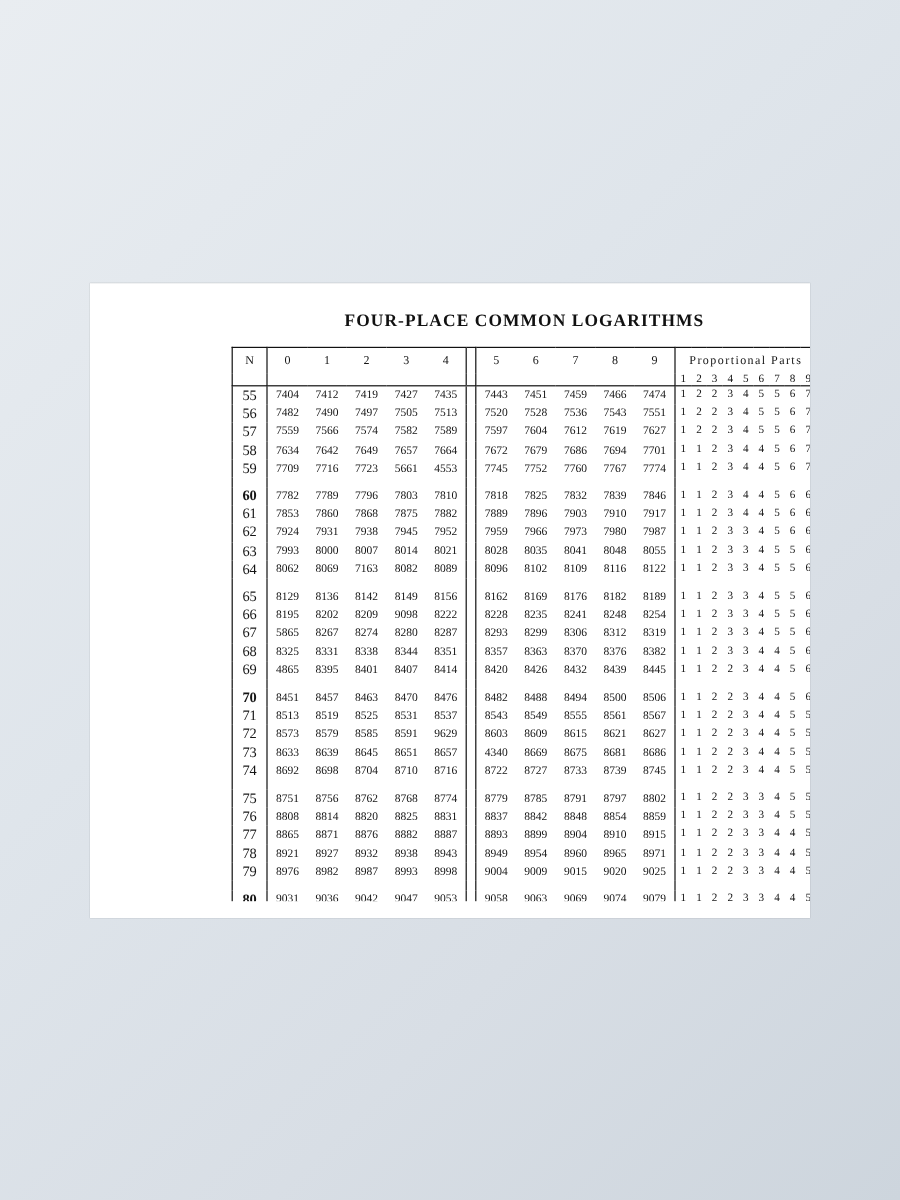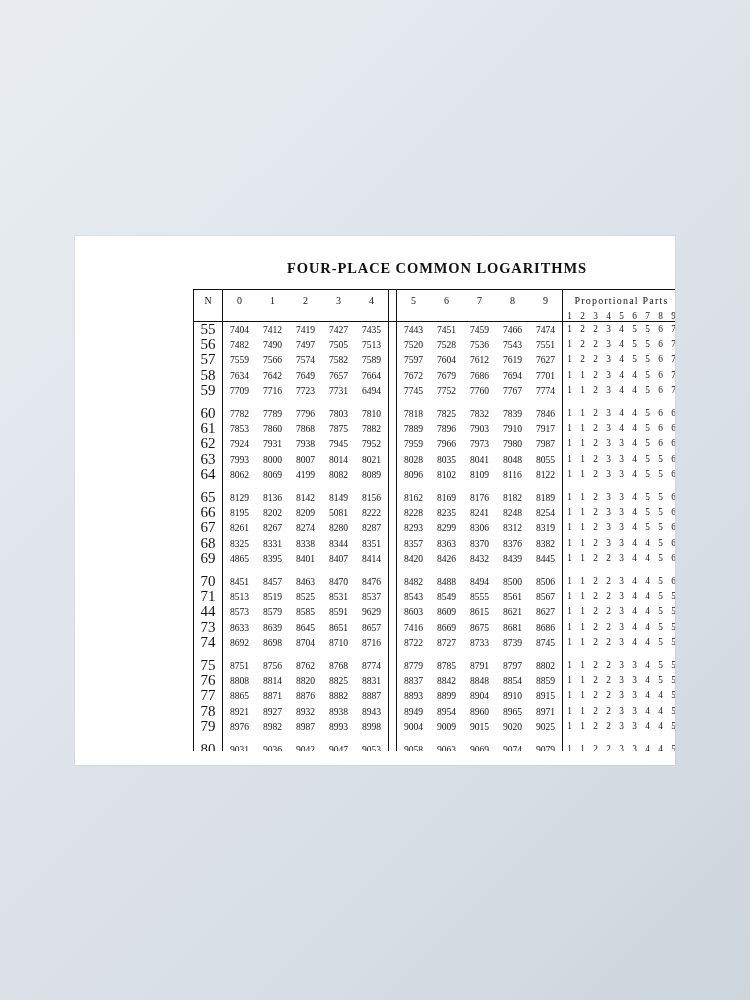--- a/index.html
+++ b/index.html
@@ -73,22 +73,22 @@
     padding-bottom: 1px;
   }
   .pp-digits td {
     font-size: 9.3px;
     padding-bottom: 4px;
   }
   tbody td {
     height: 15.2px;
     line-height: 15.2px;
   }
-  td.nval { font-size: 15px; }
-  td.nval.bold { font-weight: normal; }
+  td.nval { font-size: 12px; }
+  td.nval.bold { font-weight: bold; }
   td.val { font-size: 9.6px; }
   td.pp { font-size: 9.3px; }
   tr.spacer td {
     height: 8px;
     line-height: 8px;
   }
   .clip-fade {
     position: absolute;
     left: 0;
     bottom: 0;
@@ -235,22 +235,22 @@
             <td class="pp pp-col">4</td>
             <td class="pp pp-col">5</td>
             <td class="pp pp-col">6</td>
             <td class="pp pp-col vline-right">7</td>
           </tr>
           <tr>
             <td class="nval n-col vline-left vline-right">59</td>
             <td class="val d-col">7709</td>
             <td class="val d-col">7716</td>
             <td class="val d-col">7723</td>
-            <td class="val d-col">7731</td>
-            <td class="val d-col">6494</td>
+            <td class="val d-col">5661</td>
+            <td class="val d-col">4553</td>
             <td class="gap-col vline-left vline-right"></td>
             <td class="val d-col">7745</td>
             <td class="val d-col">7752</td>
             <td class="val d-col">7760</td>
             <td class="val d-col">7767</td>
             <td class="val d-col vline-right">7774</td>
             <td class="pp pp-col">1</td>
             <td class="pp pp-col">1</td>
             <td class="pp pp-col">2</td>
             <td class="pp pp-col">3</td>
@@ -372,21 +372,21 @@
             <td class="pp pp-col">3</td>
             <td class="pp pp-col">4</td>
             <td class="pp pp-col">5</td>
             <td class="pp pp-col">5</td>
             <td class="pp pp-col vline-right">6</td>
           </tr>
           <tr>
             <td class="nval n-col vline-left vline-right">64</td>
             <td class="val d-col">8062</td>
             <td class="val d-col">8069</td>
-            <td class="val d-col">4199</td>
+            <td class="val d-col">7163</td>
             <td class="val d-col">8082</td>
             <td class="val d-col">8089</td>
             <td class="gap-col vline-left vline-right"></td>
             <td class="val d-col">8096</td>
             <td class="val d-col">8102</td>
             <td class="val d-col">8109</td>
             <td class="val d-col">8116</td>
             <td class="val d-col vline-right">8122</td>
             <td class="pp pp-col">1</td>
             <td class="pp pp-col">1</td>
@@ -442,41 +442,41 @@
             <td class="pp pp-col">4</td>
             <td class="pp pp-col">5</td>
             <td class="pp pp-col">5</td>
             <td class="pp pp-col vline-right">6</td>
           </tr>
           <tr>
             <td class="nval n-col vline-left vline-right">66</td>
             <td class="val d-col">8195</td>
             <td class="val d-col">8202</td>
             <td class="val d-col">8209</td>
-            <td class="val d-col">5081</td>
+            <td class="val d-col">9098</td>
             <td class="val d-col">8222</td>
             <td class="gap-col vline-left vline-right"></td>
             <td class="val d-col">8228</td>
             <td class="val d-col">8235</td>
             <td class="val d-col">8241</td>
             <td class="val d-col">8248</td>
             <td class="val d-col vline-right">8254</td>
             <td class="pp pp-col">1</td>
             <td class="pp pp-col">1</td>
             <td class="pp pp-col">2</td>
             <td class="pp pp-col">3</td>
             <td class="pp pp-col">3</td>
             <td class="pp pp-col">4</td>
             <td class="pp pp-col">5</td>
             <td class="pp pp-col">5</td>
             <td class="pp pp-col vline-right">6</td>
           </tr>
           <tr>
             <td class="nval n-col vline-left vline-right">67</td>
-            <td class="val d-col">8261</td>
+            <td class="val d-col">5865</td>
             <td class="val d-col">8267</td>
             <td class="val d-col">8274</td>
             <td class="val d-col">8280</td>
             <td class="val d-col">8287</td>
             <td class="gap-col vline-left vline-right"></td>
             <td class="val d-col">8293</td>
             <td class="val d-col">8299</td>
             <td class="val d-col">8306</td>
             <td class="val d-col">8312</td>
             <td class="val d-col vline-right">8319</td>
@@ -599,21 +599,21 @@
             <td class="pp pp-col">1</td>
             <td class="pp pp-col">2</td>
             <td class="pp pp-col">2</td>
             <td class="pp pp-col">3</td>
             <td class="pp pp-col">4</td>
             <td class="pp pp-col">4</td>
             <td class="pp pp-col">5</td>
             <td class="pp pp-col vline-right">5</td>
           </tr>
           <tr>
-            <td class="nval n-col vline-left vline-right">44</td>
+            <td class="nval n-col vline-left vline-right">72</td>
             <td class="val d-col">8573</td>
             <td class="val d-col">8579</td>
             <td class="val d-col">8585</td>
             <td class="val d-col">8591</td>
             <td class="val d-col">9629</td>
             <td class="gap-col vline-left vline-right"></td>
             <td class="val d-col">8603</td>
             <td class="val d-col">8609</td>
             <td class="val d-col">8615</td>
             <td class="val d-col">8621</td>
@@ -629,21 +629,21 @@
             <td class="pp pp-col vline-right">5</td>
           </tr>
           <tr>
             <td class="nval n-col vline-left vline-right">73</td>
             <td class="val d-col">8633</td>
             <td class="val d-col">8639</td>
             <td class="val d-col">8645</td>
             <td class="val d-col">8651</td>
             <td class="val d-col">8657</td>
             <td class="gap-col vline-left vline-right"></td>
-            <td class="val d-col">7416</td>
+            <td class="val d-col">4340</td>
             <td class="val d-col">8669</td>
             <td class="val d-col">8675</td>
             <td class="val d-col">8681</td>
             <td class="val d-col vline-right">8686</td>
             <td class="pp pp-col">1</td>
             <td class="pp pp-col">1</td>
             <td class="pp pp-col">2</td>
             <td class="pp pp-col">2</td>
             <td class="pp pp-col">3</td>
             <td class="pp pp-col">4</td>

